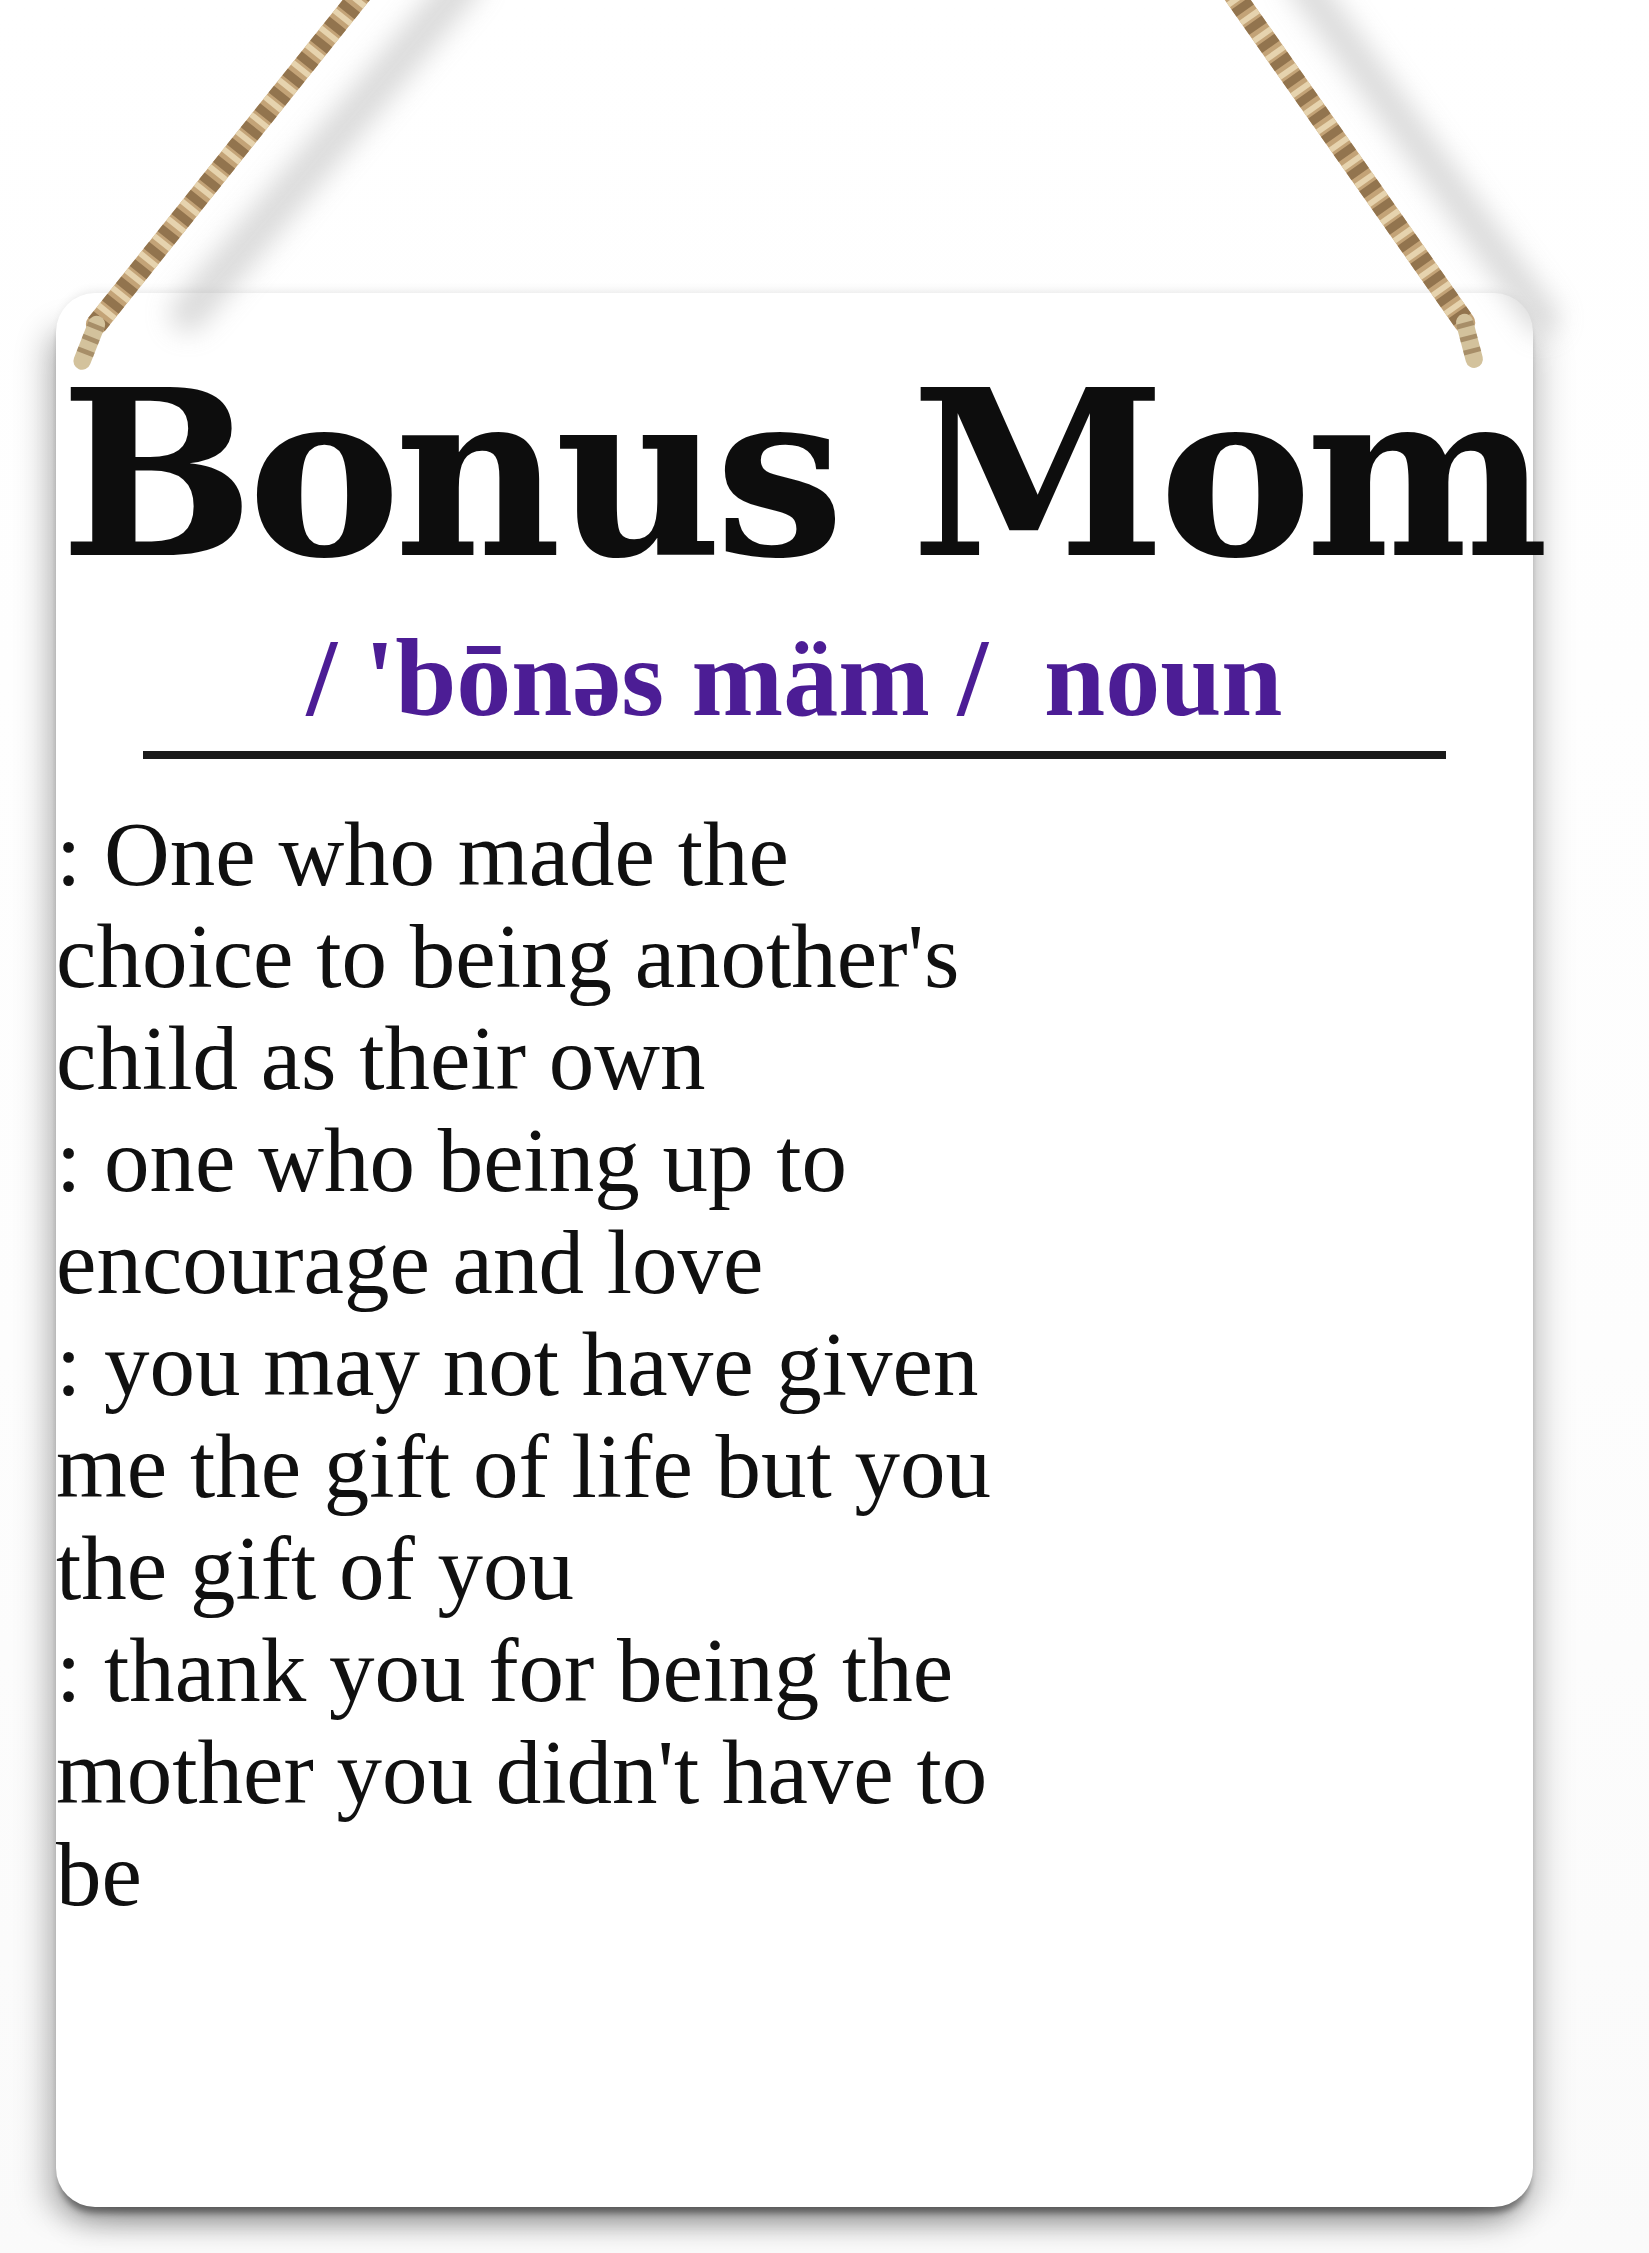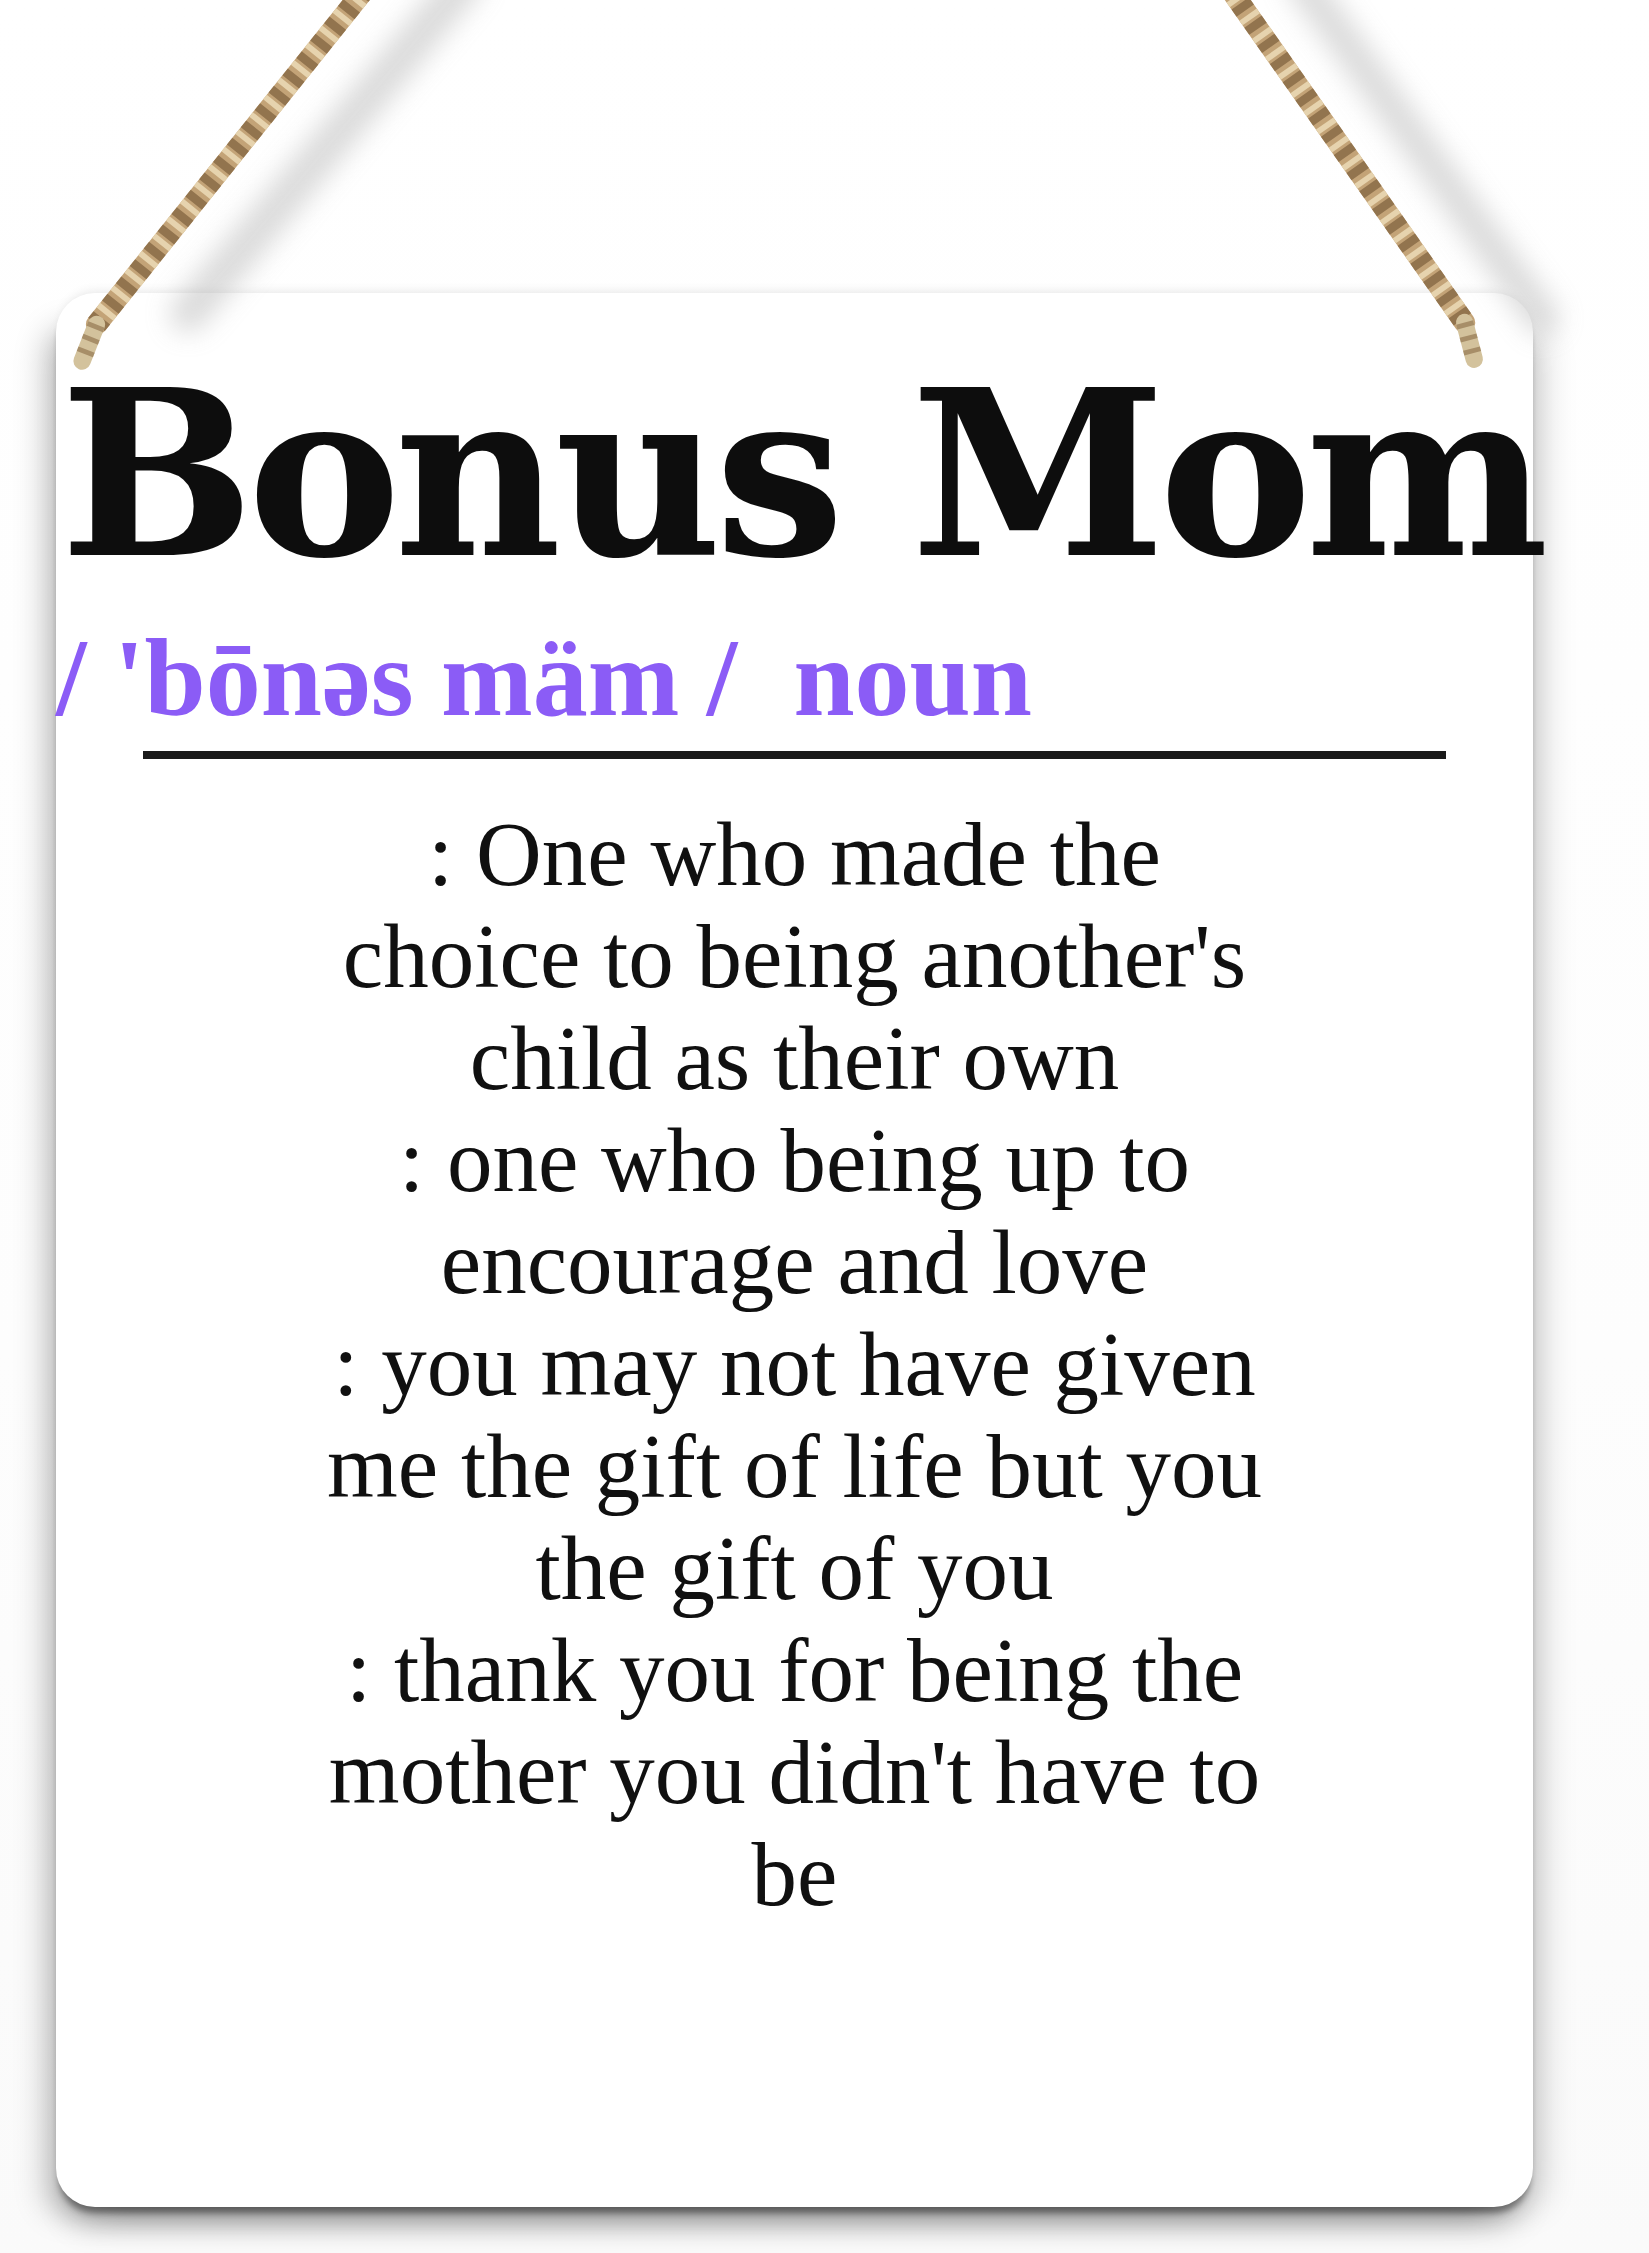--- a/index.html
+++ b/index.html
@@ -37,37 +37,37 @@
     font-weight: bold;
     font-size: 230px;
     line-height: 1;
     letter-spacing: -6.8px;
     color: #0d0d0d;
     white-space: nowrap;
   }
   .pron-row {
     position: absolute;
     left: 0; top: 319px; width: 100%;
+    text-align: center;
     font-weight: bold;
     font-size: 110px;
     line-height: 1.2;
-    color: #8b5cf6;
+    color: #4c1d95;
     white-space: nowrap;
   }
   .pron-row .pos { margin-left: 56px; }
   .divider {
     position: absolute;
     left: 87px; top: 458px;
     width: 1303px; height: 7.7px;
     background: #1a1a1a;
   }
   .definition {
     position: absolute;
     left: 0; top: 511px; width: 100%;
-    text-align: center;
     color: #101010;
   }
   .def-line {
     display: block;
     height: 102px;
     line-height: 102px;
     font-size: 91px;
     white-space: nowrap;
   }
   .def-line .b { font-weight: normal; }

